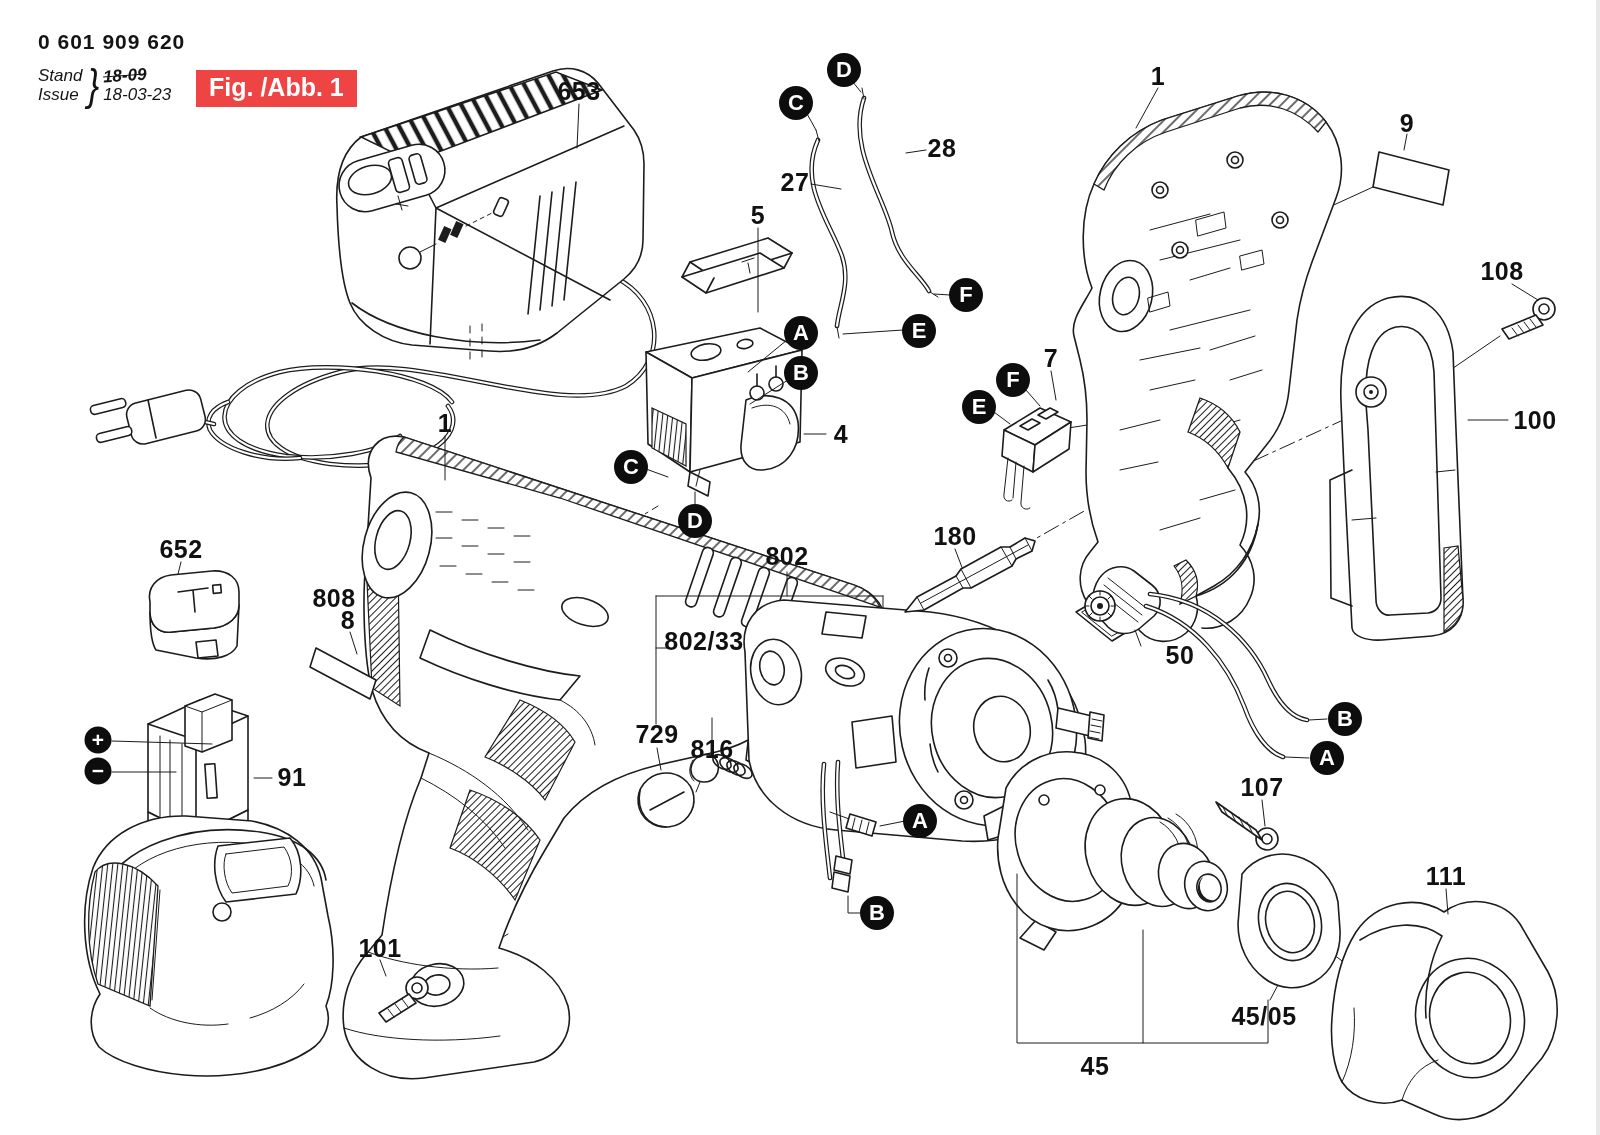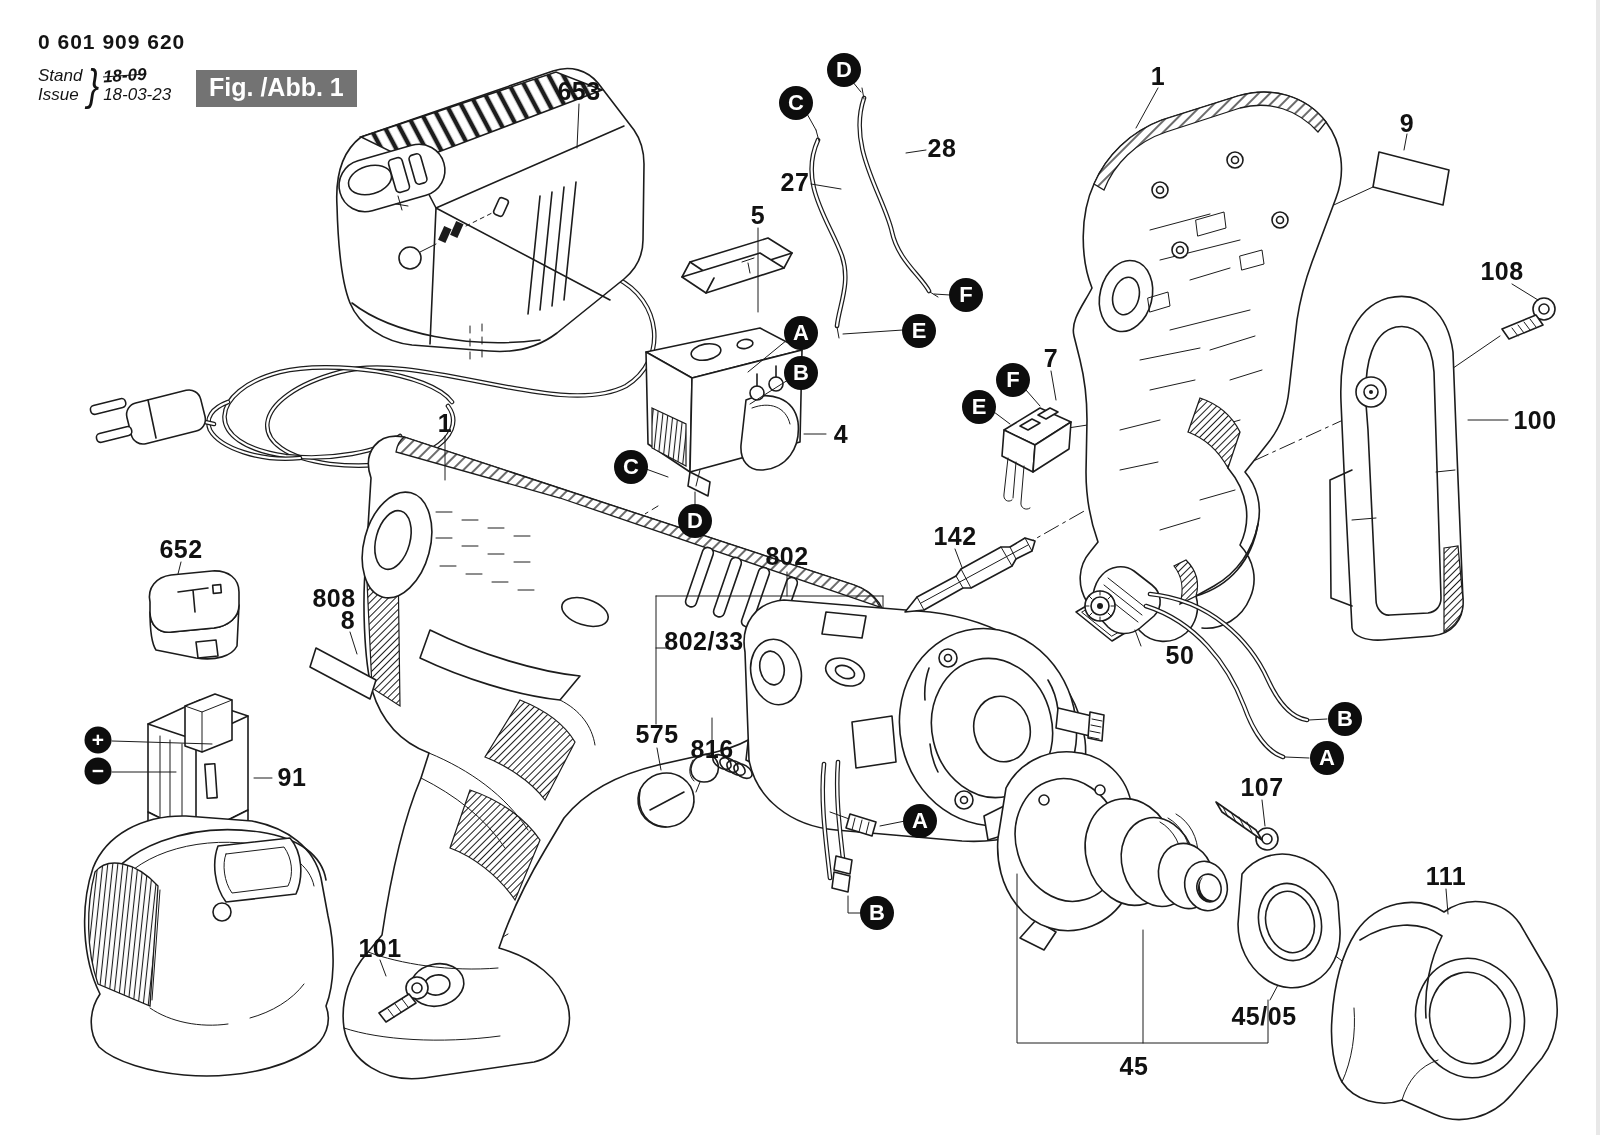--- a/index.html
+++ b/index.html
@@ -13,21 +13,21 @@
        background:#0d0d0d;color:#fff;font-weight:bold;font-size:22px;line-height:34px;text-align:center;}
   .ltr.sm{width:27px;height:27px;font-size:21px;line-height:25px;}
   
   #hdr{position:absolute;left:38px;top:30px;}
   .pn{font-size:21px;font-weight:bold;letter-spacing:1px;}
   .issue-row{display:flex;align-items:center;margin-top:6px;font-style:italic;}
   .iss-labels div{font-size:17px;line-height:19px;}
   .brace{font-size:44px;font-weight:400;margin:0 2px 0 4px;transform:scaleX(.8);}
   .dates div{font-size:17px;line-height:19px;}
   .strike{text-decoration:line-through;display:inline-block;transform:rotate(-4deg);font-weight:bold;}
-  #figbox{position:absolute;left:196px;top:70px;background:#737373;color:#fff;font-weight:bold;
+  #figbox{position:absolute;left:196px;top:70px;background:#ef4444;color:#fff;font-weight:bold;
           font-size:25px;padding:3px 13px 5px 13px;}
   
   #notes{position:absolute;left:648px;top:992px;font-size:16.5px;line-height:19px;}
   
   .ln{fill:none;stroke:#1c1c1c;stroke-width:1.6;stroke-linecap:round;stroke-linejoin:round;}
   .th{stroke-width:1;}
   .fw{fill:#fff;stroke:#1c1c1c;stroke-width:1.6;stroke-linejoin:round;}
   .dash{stroke-dasharray:16 5 3 5;}
   .tubeA{fill:none;stroke:#1c1c1c;stroke-width:4.6;stroke-linecap:round;}
   .tubeB{fill:none;stroke:#fff;stroke-width:2.2;stroke-linecap:round;}
@@ -437,26 +437,26 @@
       <div class="num" style="left: 1051px; top: 358px;">7</div>
       <div class="num" style="left: 445px; top: 423px;">1</div>
       <div class="num" style="left: 334px; top: 598px;">808</div>
       <div class="num" style="left: 348px; top: 620px;">8</div>
       <div class="num" style="left: 181px; top: 549px;">652</div>
       <div class="num" style="left: 292px; top: 777px;">91</div>
       <div class="num" style="left: 380px; top: 948px;">101</div>
       <div class="num" style="left: 787px; top: 556px;">802</div>
       <div class="num" style="left: 704px; top: 641px;">802/33</div>
       <div class="num" style="left: 712px; top: 705px; margin-top: 44px;">816</div>
-      <div class="num" style="left: 657px; top: 734px;">575</div>
-      <div class="num" style="left: 955px; top: 536px;">142</div>
+      <div class="num" style="left: 657px; top: 734px;">729</div>
+      <div class="num" style="left: 955px; top: 536px;">180</div>
       <div class="num" style="left: 1143px; top: 655px; margin-left: 37px;">50</div>
       <div class="num" style="left: 1262px; top: 787px;">107</div>
       <div class="num" style="left: 1264px; top: 1016px;">45/05</div>
-      <div class="num" style="left: 1095px; top: 1066px; margin-left: 39px;">45</div>
+      <div class="num" style="left: 1095px; top: 1066px;">45</div>
       <div class="num" style="left: 1446px; top: 876px;">111</div>
       <div class="ltr" style="left: 844px; top: 70px;">D</div>
       <div class="ltr" style="left: 796px; top: 103px;">C</div>
       <div class="ltr" style="left: 919px; top: 331px;">E</div>
       <div class="ltr" style="left: 966px; top: 295px;">F</div>
       <div class="ltr" style="left: 801px; top: 333px;">A</div>
       <div class="ltr" style="left: 801px; top: 373px;">B</div>
       <div class="ltr" style="left: 631px; top: 467px;">C</div>
       <div class="ltr" style="left: 695px; top: 521px;">D</div>
       <div class="ltr" style="left: 979px; top: 407px;">E</div>

